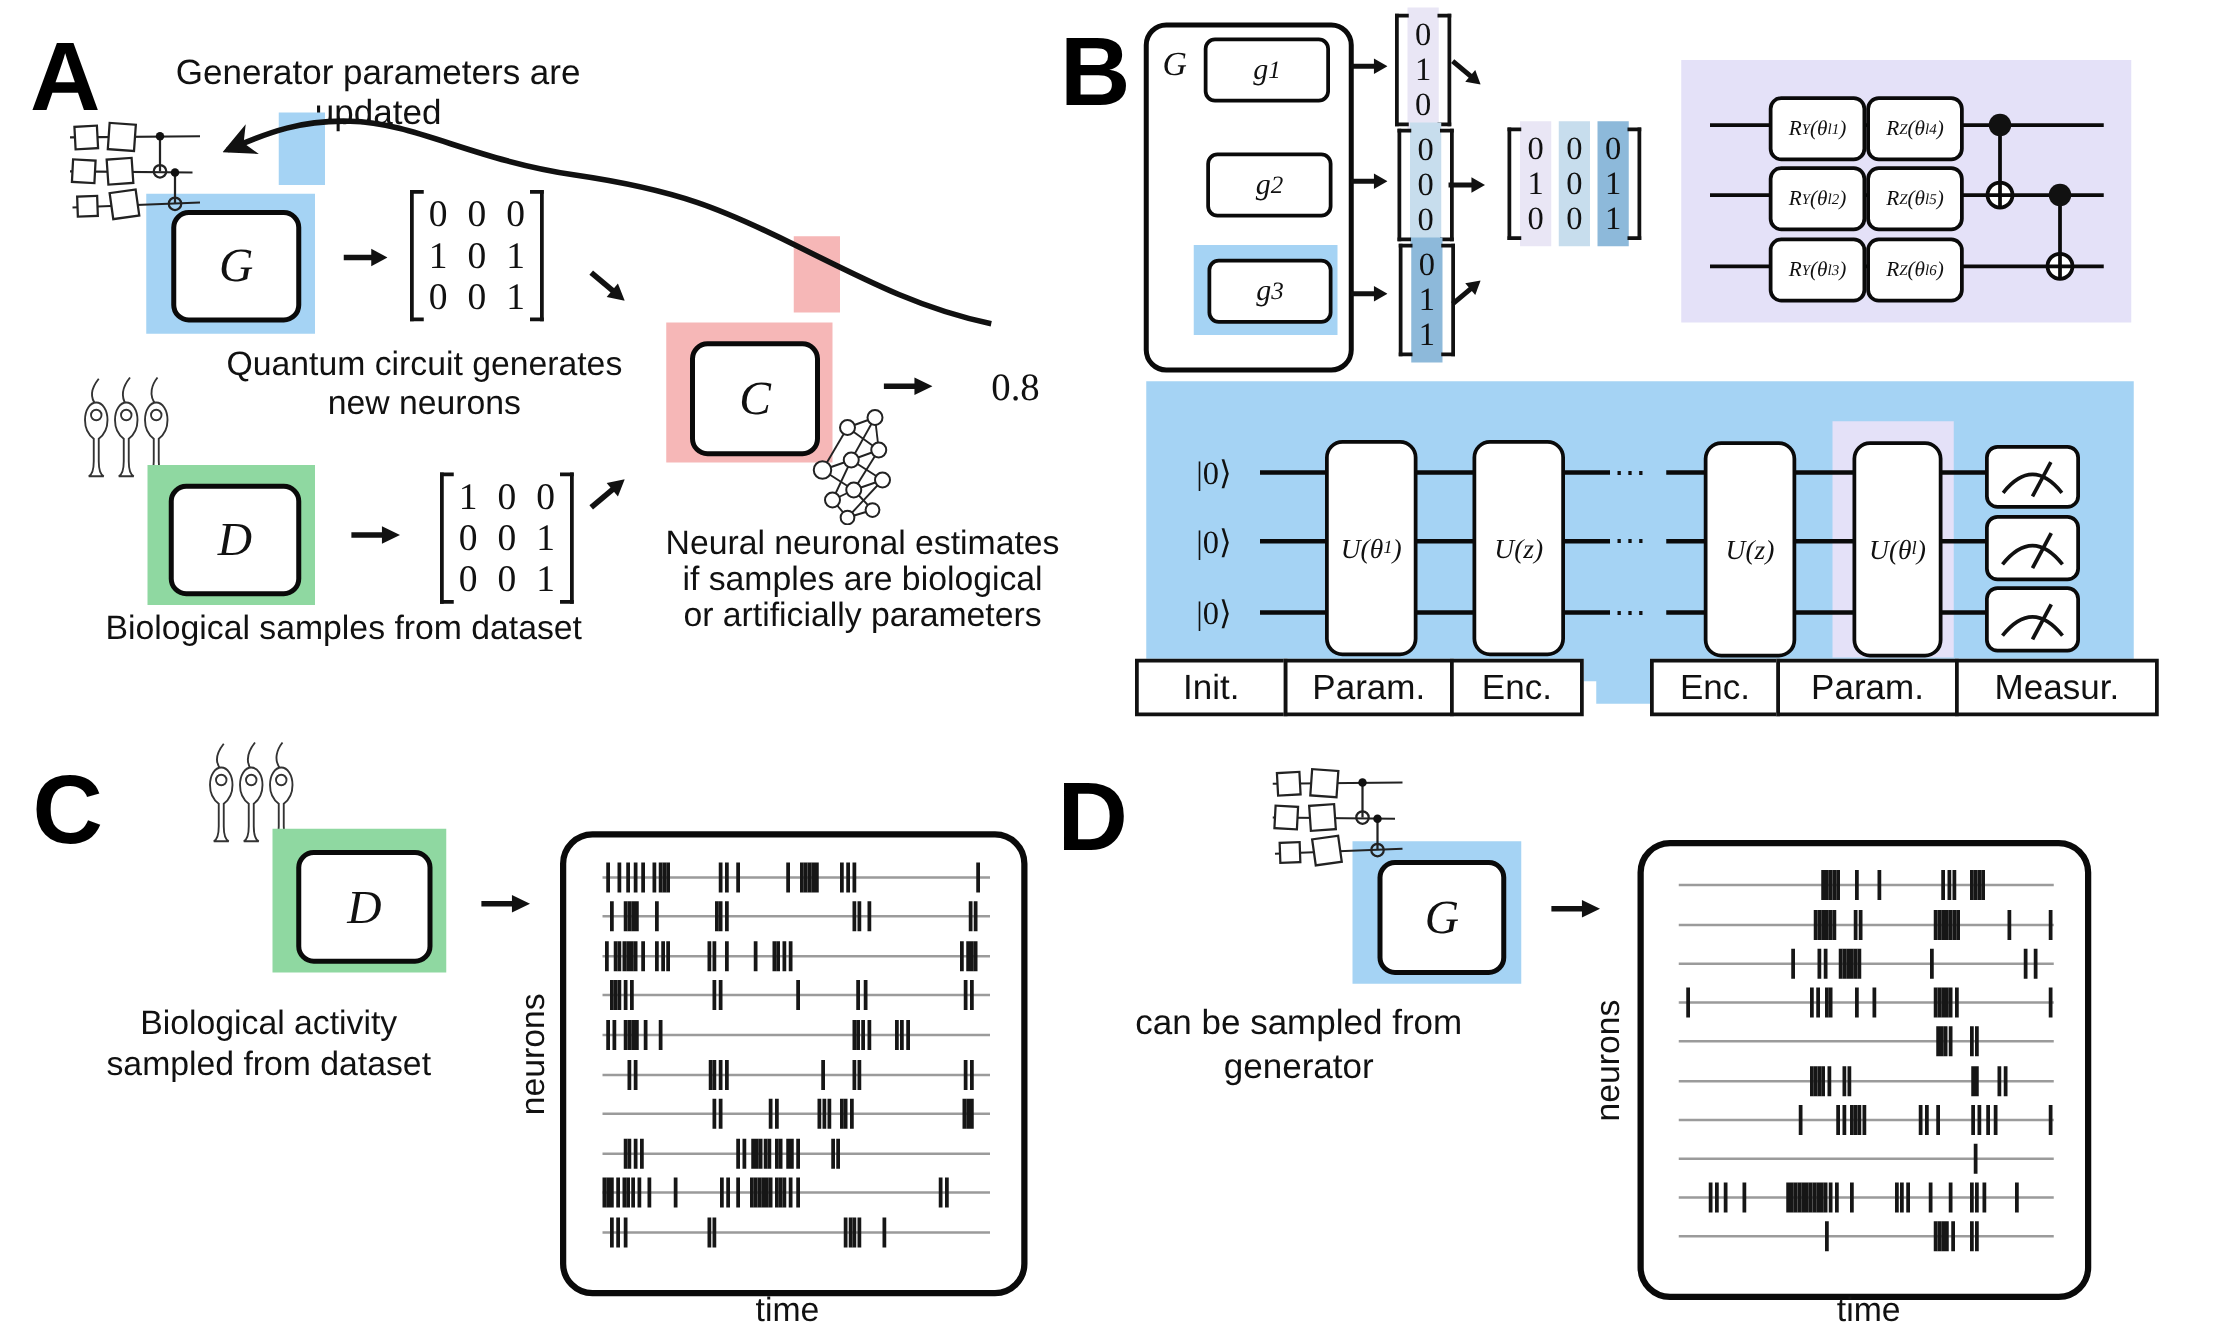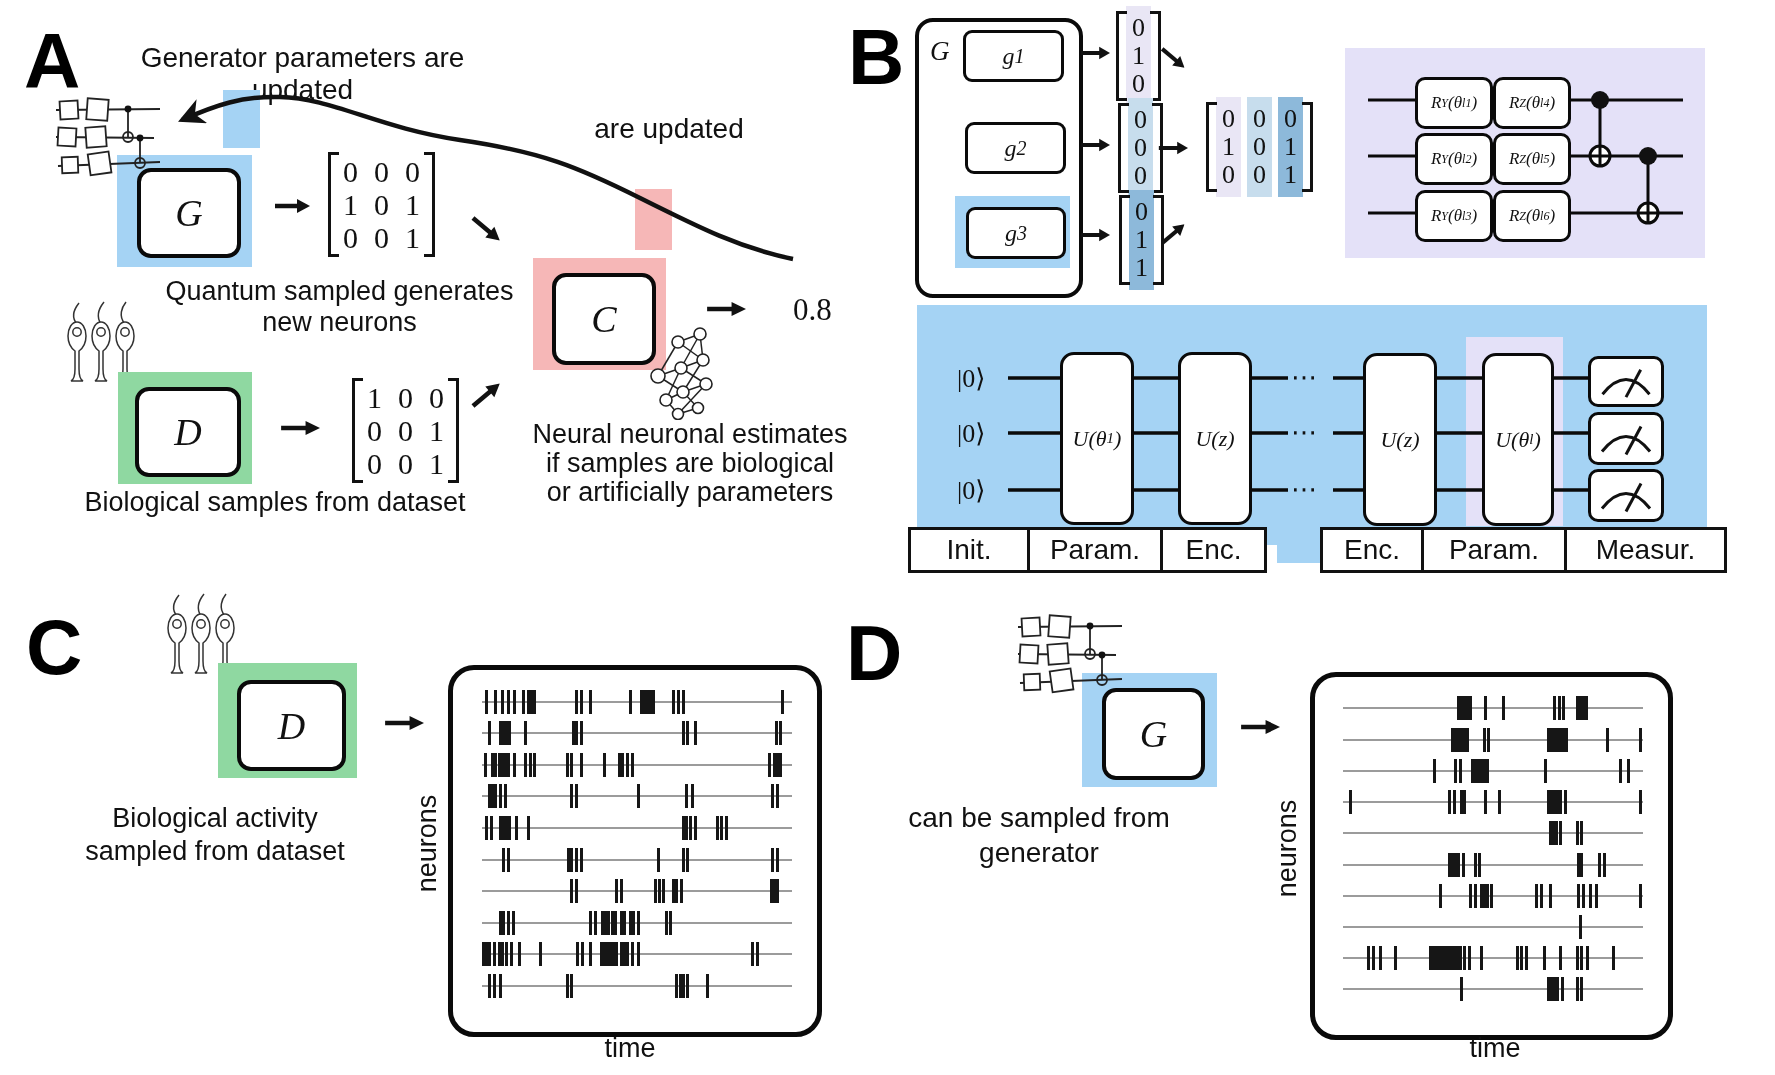--- a/index.html
+++ b/index.html
@@ -116,21 +116,20 @@
     <svg class="abs" style="left:140px;top:80px;z-index:5;" width="670" height="195" viewBox="0 0 670 195">
       <defs>
         <marker id="ah" viewBox="0 0 12 12" refX="10" refY="6" markerWidth="26" markerHeight="26" markerUnits="userSpaceOnUse" orient="auto">
           <path d="M0,0 L12,6 L0,12 L3.5,6 Z" fill="#111"></path>
         </marker>
       </defs>
       <path d="M 653 179 C 600 168 560 148 500 118 C 438 87 402 72 320 60 C 238 48 192 18 140 17 C 102 16 76 25 42 40" fill="none" stroke="#111" stroke-width="4.5" marker-end="url(#ah)"></path>
     </svg>
 
     <div class="cap" style="left:518px;top:112px;width:302px;font-size:28px;line-height:33px;">
-      <div>are updated</div>
     </div>
     <div class="hl pink" style="left:635px;top:189px;width:37px;height:61px;"></div>
 
     <span class="arrow" style="left: 468px; top: 220px; transform: rotate(40deg);">
         <svg viewBox="0 0 36 18" width="100%" height="100%" preserveAspectRatio="none">
           <line x1="1" y1="9" x2="25" y2="9" stroke="#111" stroke-width="4.5"></line>
           <polygon points="23,2 36,9 23,16" fill="#111"></polygon>
         </svg>
       </span>
 
@@ -175,21 +174,21 @@
 
     <span class="arrow" style="left:706px;top:300px;width:40px;">
         <svg viewBox="0 0 36 18" width="100%" height="100%" preserveAspectRatio="none">
           <line x1="1" y1="9" x2="25" y2="9" stroke="#111" stroke-width="4.5"></line>
           <polygon points="23,2 36,9 23,16" fill="#111"></polygon>
         </svg>
       </span>
     <div class="abs rm" style="left:793px;top:292px;font-size:31px;">0.8</div>
 
     <div class="cap" style="left:112px;top:276px;width:455px;font-size:27px;line-height:31px;">
-      <div>Quantum sampled generates</div>
+      <div>Quantum circuit generates</div>
       <div>new neurons</div>
     </div>
 
     
     <svg class="abs" style="left:64px;top:301px;" width="74" height="84" viewBox="0 0 74 84">
       <g fill="#fff" stroke="#333" stroke-width="1.5">
         <g transform="translate(2,0)">
           <path d="M11,23 C4,15 9,7 13,2" fill="none"></path>
           <path d="M5,80 C9,78 9,72 9,68 L9,50 C5,47 2,42 2,35 C2,27 6,21 11,21 C16,21 20,27 20,35 C20,42 17,47 13,50 L13,68 C13,72 13,78 17,80 Z"></path>
           <circle cx="11" cy="31" r="4.2" fill="none"></circle>

